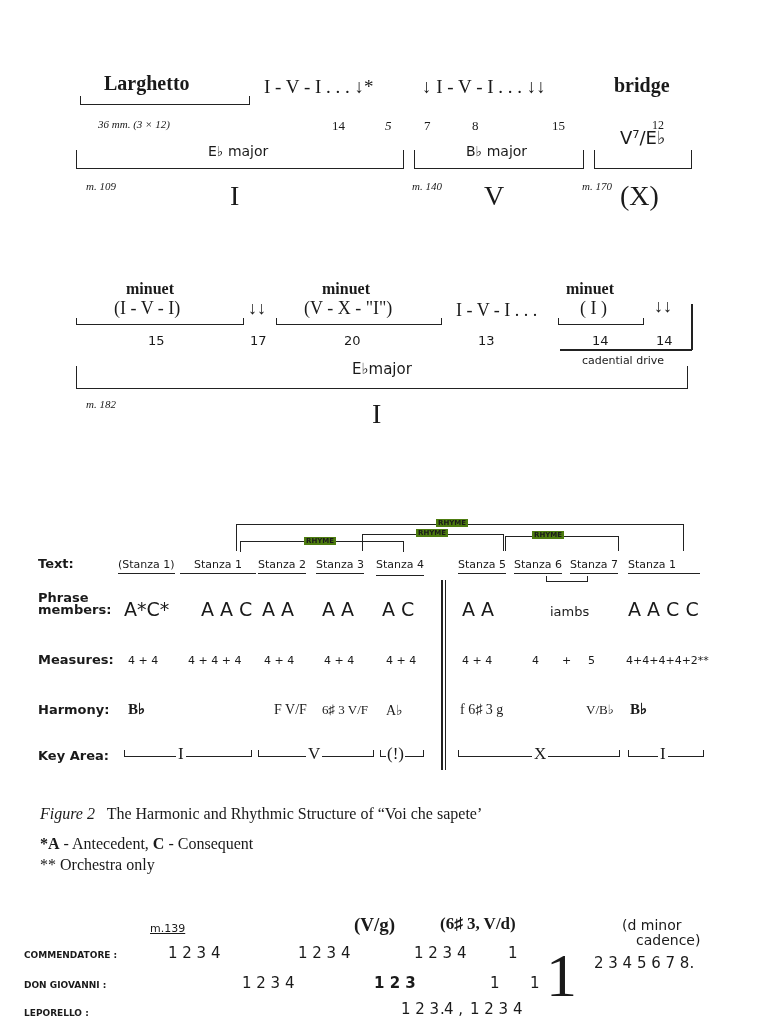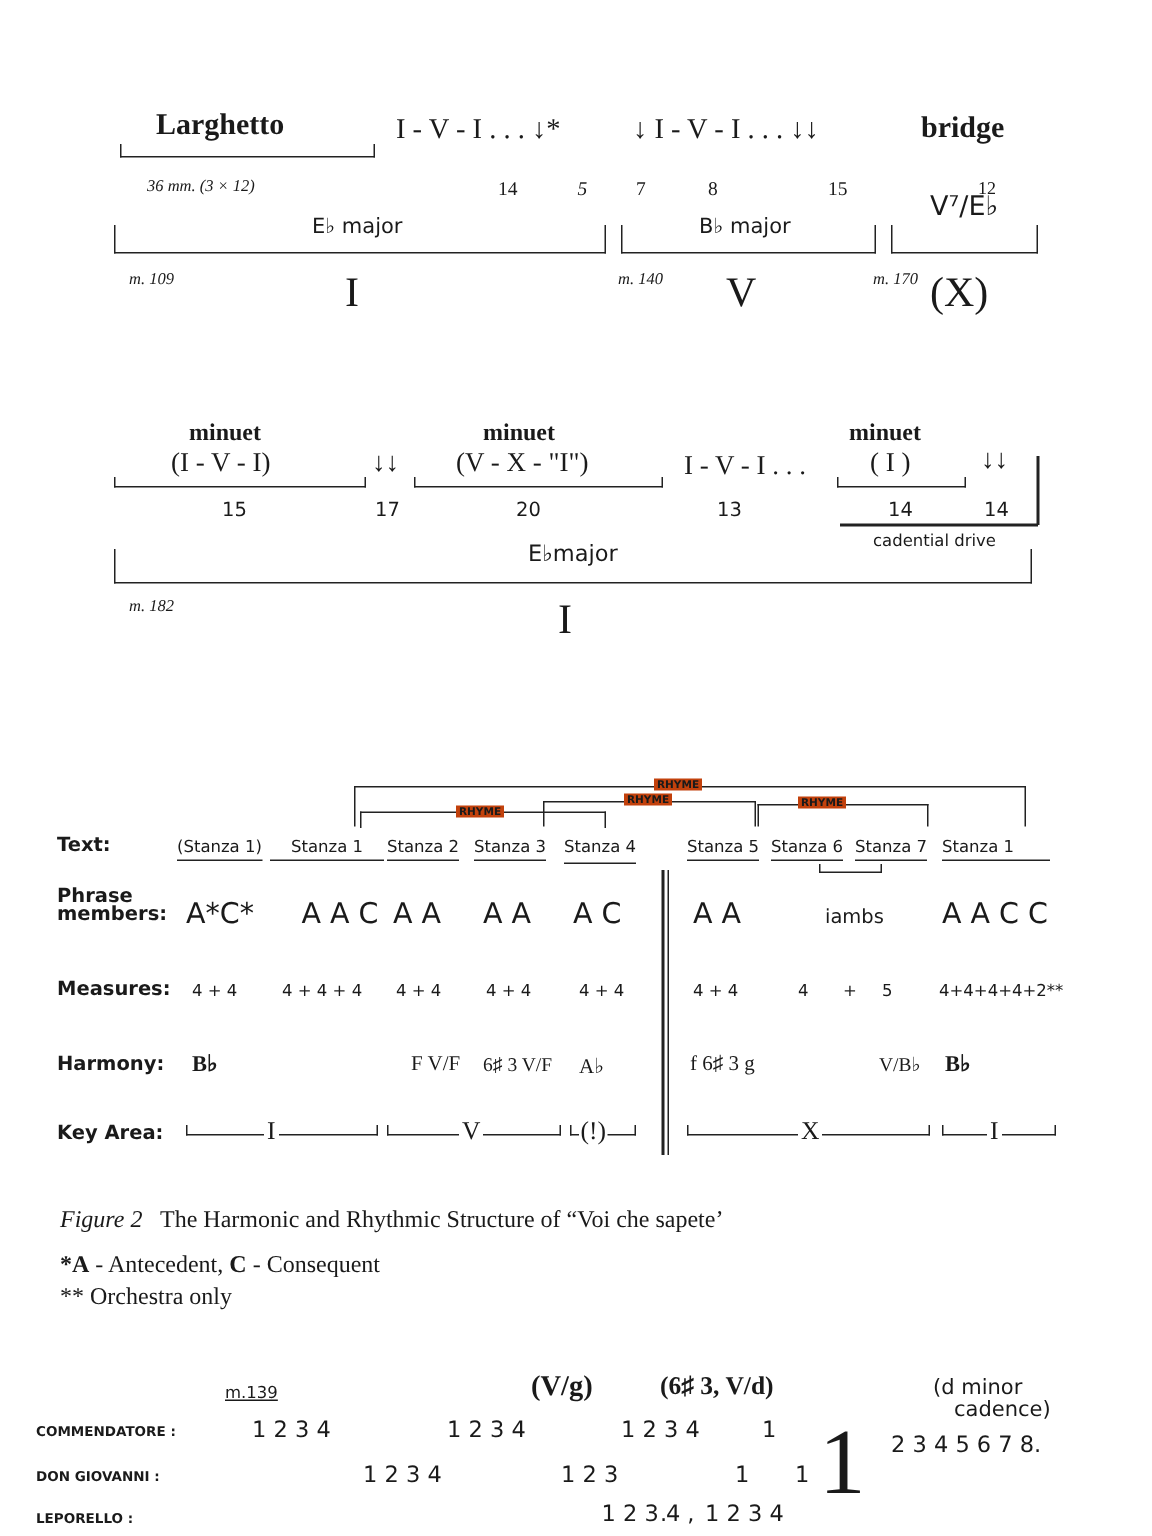--- a/index.html
+++ b/index.html
@@ -7,21 +7,21 @@
   .abs { position: absolute; white-space: nowrap; }
   .hand { font-family: "DejaVu Sans", sans-serif; }
   .bold { font-weight: bold; }
   .ital { font-style: italic; }
   .serif { font-family: "Liberation Serif", serif; }
   .line { position: absolute; background: #222; }
   .brace { position: absolute; border: 1.5px solid #222; border-top: none; }
   .brace-top { position: absolute; border: 1.5px solid #222; border-bottom: none; }
   .small { font-size: 11px; }
   .cap-label { font-family: "Liberation Serif", serif; font-size: 16px; }
-  .rhyme { position: absolute; font-family: "DejaVu Sans", sans-serif; font-size: 7px; font-weight: bold; background: #c2410c; padding: 0 2px; }
+  .rhyme { position: absolute; font-family: "DejaVu Sans", sans-serif; font-size: 7px; font-weight: bold; background: #4d7c0f; padding: 0 2px; }
 </style>
 </head>
 <body>
 
 <div>
   <div class="abs bold serif" style="left:104px;top:72px;font-size:20px;">Larghetto</div>
   <div class="brace" style="left:80px;top:96px;width:168px;height:8px;"></div>
   <div class="abs ital small serif" style="left:98px;top:118px;">36 mm. (3 × 12)</div>
 
   <div class="abs serif" style="left:264px;top:76px;font-size:19px;">I - V - I . . . ↓*</div>
@@ -182,21 +182,21 @@
   </div>
 
   <div class="abs hand bold" style="left:24px;top:950px;font-size:9px;">COMMENDATORE :</div>
   <div class="abs hand" style="left:168px;top:944px;font-size:15px;">1 2 3 4</div>
   <div class="abs hand" style="left:298px;top:944px;font-size:15px;">1 2 3 4</div>
   <div class="abs hand" style="left:414px;top:944px;font-size:15px;">1 2 3 4</div>
   <div class="abs hand" style="left:508px;top:944px;font-size:15px;">1</div>
 
   <div class="abs hand bold" style="left:24px;top:980px;font-size:9px;">DON GIOVANNI :</div>
   <div class="abs hand" style="left:242px;top:974px;font-size:15px;">1 2 3 4</div>
-  <div class="abs hand" style="left:374px;top:974px;font-size:15px;">1 2 3</div>
+  <div class="abs hand" style="left:374px;top:974px;font-size:15px;font-weight:bold;">1 2 3</div>
   <div class="abs hand" style="left:490px;top:974px;font-size:15px;">1</div>
   <div class="abs hand" style="left:530px;top:974px;font-size:15px;">1</div>
 
   <div class="abs hand bold" style="left:24px;top:1008px;font-size:9px;">LEPORELLO :</div>
   <div class="abs hand" style="left:368px;top:1000px;font-size:15px;margin-left:33px;">1 2 3 4 ,</div>
   <div class="abs hand" style="left:440px;top:1000px;font-size:15px;">.</div>
   <div class="abs hand" style="left:470px;top:1000px;font-size:15px;">1 2 3 4</div>
 
   <div class="abs serif" style="left:546px;top:944px;font-size:62px;line-height:62px;">1</div>
   <div class="abs hand" style="left:574px;top:954px;font-size:15px;margin-left:20px;">2 3 4 5 6 7 8.</div>

